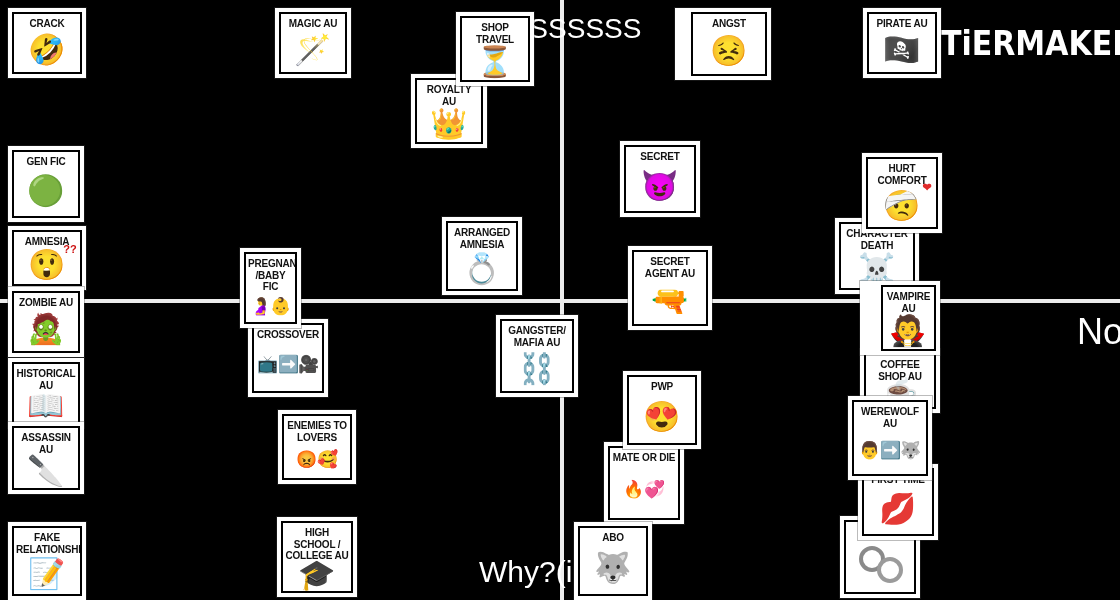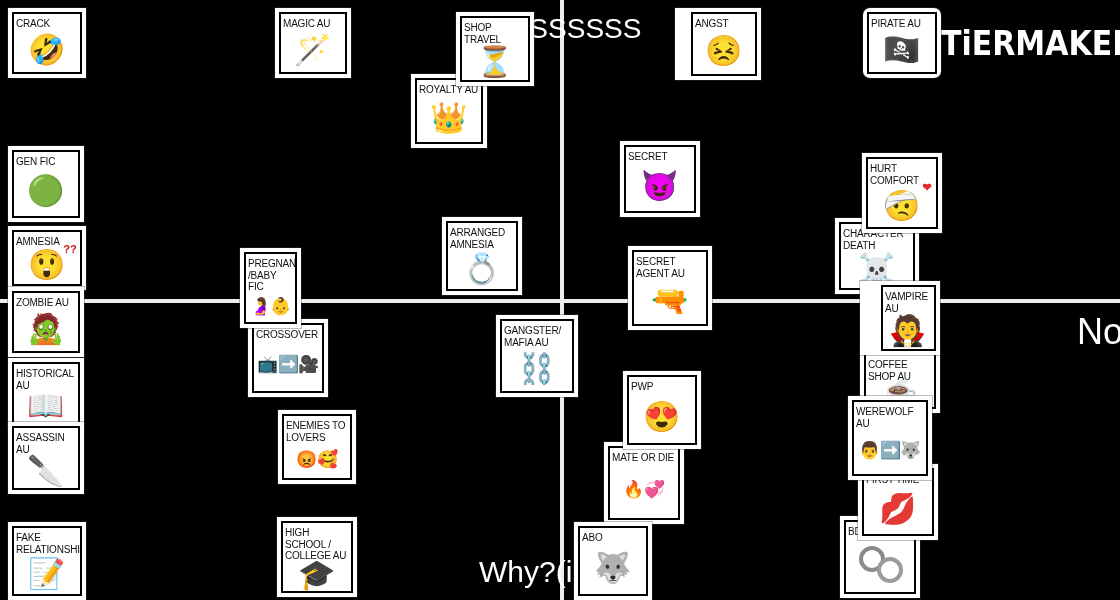--- a/index.html
+++ b/index.html
@@ -14,21 +14,21 @@
 
   .watermark{position:absolute;left:941px;top:24px;color:#ffffff;font-weight:800;
     font-size:30px;letter-spacing:0px;transform:scaleY(1.12);transform-origin:top left;
     z-index:5;font-family:"DejaVu Sans",sans-serif;}
 
   .card{position:absolute;background:#ffffff;padding:4px;box-sizing:border-box;z-index:10;
     box-shadow:0 0 0 1px rgba(60,60,60,.35);cursor:grab;}
   .card-inner{border:2px solid #000;width:100%;height:100%;box-sizing:border-box;background:#fff;
     display:flex;flex-direction:column;align-items:center;justify-content:flex-start;
     padding:4px 2px 2px;overflow:hidden;}
-  .card-label{font-size:10px;font-weight:400;color:#111;line-height:1.15;
+  .card-label{font-size:10px;font-weight:700;color:#111;text-align:center;line-height:1.15;
     letter-spacing:-0.2px;width:100%;}
   .card-icon{flex:1 1 auto;display:flex;align-items:center;justify-content:center;
     font-size:30px;line-height:1;position:relative;min-height:0;}
   .card-icon.small{font-size:17px;letter-spacing:-1px;}
   .icon-overlay{position:absolute;top:-4px;right:-11px;font-size:11px;font-weight:700;line-height:1;}
 
   
   .handcuffs{width:48px;height:38px;position:relative;display:block;}
   .handcuffs::before,.handcuffs::after{content:"";position:absolute;border:4px solid #8a8a8a;
     border-radius:50%;width:18px;height:18px;background:#fff;}
@@ -67,27 +67,27 @@
           <div class="card-label">ROYALTY AU</div>
           <div class="card-icon">👑</div>
         </div>
       </div>
       <div class="card" style="left: 456px; top: 12px; width: 78px; height: 74px;">
         <div class="card-inner">
           <div class="card-label">SHOP TRAVEL</div>
           <div class="card-icon">⏳</div>
         </div>
       </div>
-      <div class="card" style="left: 675px; top: 8px; width: 86px; height: 72px; padding-left: 16px;">
+      <div class="card" style="left: 675px; top: 8px; width: 96px; height: 72px; padding-left: 16px;">
         <div class="card-inner">
           <div class="card-label">ANGST</div>
           <div class="card-icon">😣</div>
         </div>
       </div>
-      <div class="card" style="left: 863px; top: 8px; width: 78px; height: 70px; border-radius: 7px;">
+      <div class="card" style="left: 863px; top: 8px; width: 78px; height: 70px;">
         <div class="card-inner">
           <div class="card-label">PIRATE AU</div>
           <div class="card-icon">🏴‍☠️</div>
         </div>
       </div>
       <div class="card" style="left: 8px; top: 146px; width: 76px; height: 76px;">
         <div class="card-inner">
           <div class="card-label">GEN FIC</div>
           <div class="card-icon">🟢</div>
         </div>

